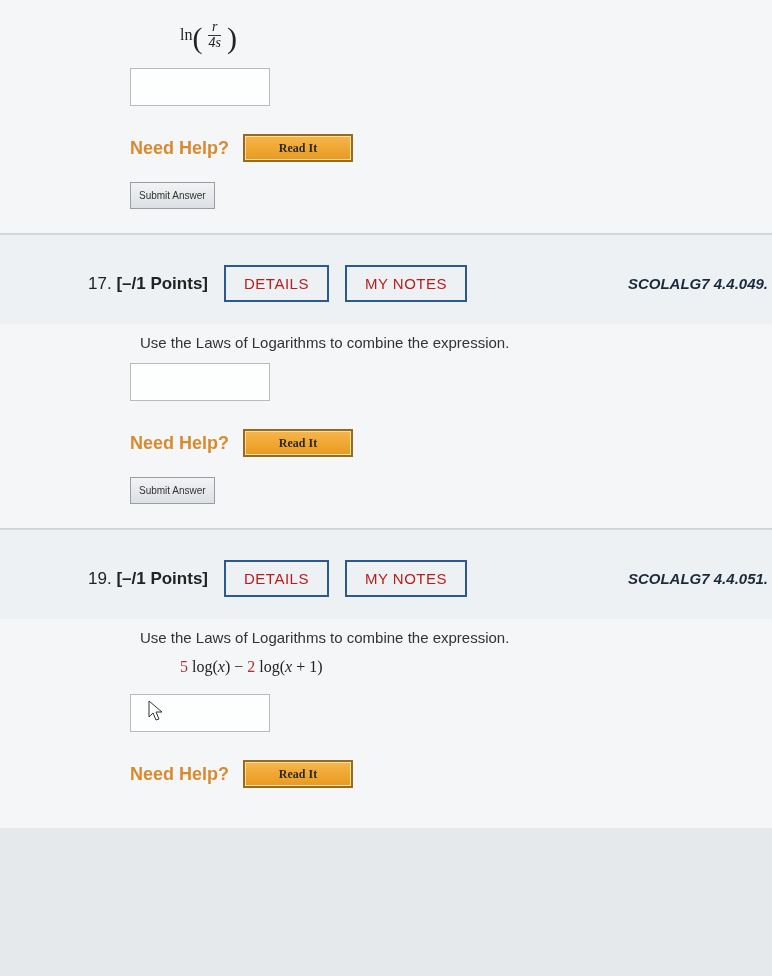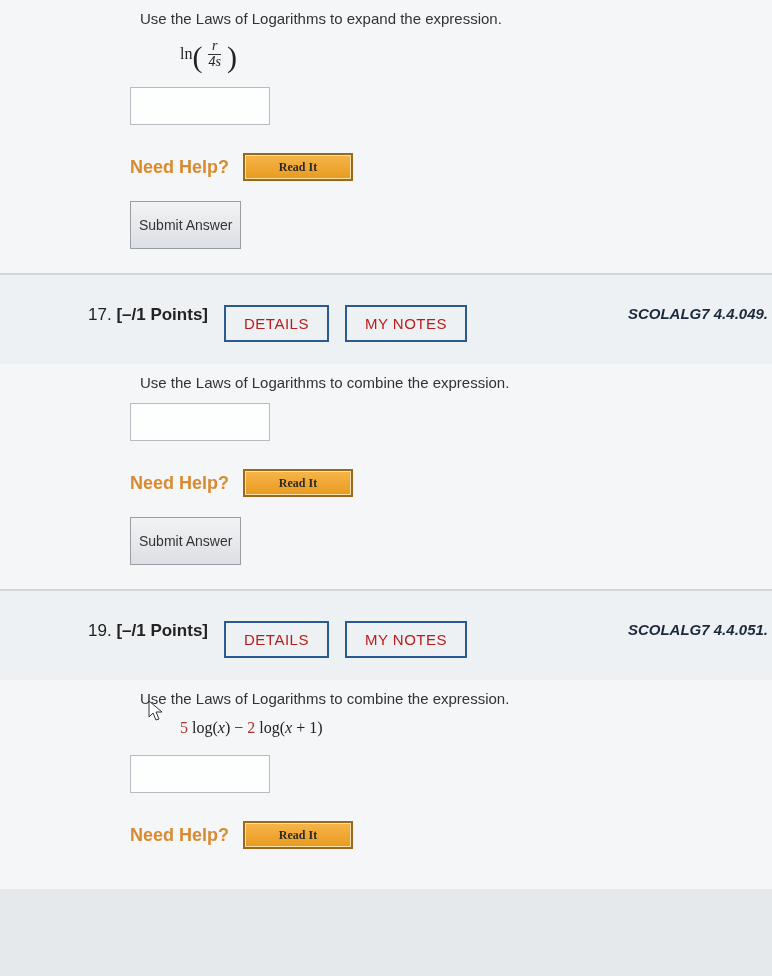--- a/index.html
+++ b/index.html
@@ -84,27 +84,28 @@
     font-family: Liberation Serif, serif;
   }
   .submit-wrap {
     margin-left: 130px;
     margin-top: 10px;
     padding-bottom: 4px;
   }
   .submit-answer {
     background: linear-gradient(#f2f3f5, #dcdfe3);
     border: 1px solid #999ea3;
-    padding: 15px 8px;
-    font-size: 14px;
+    padding: 7px 8px;
+    font-size: 10px;
     color: #333;
     cursor: pointer;
   }
   .header-row {
     display: flex;
+    align-items: center;
     gap: 16px;
     padding: 30px 0 22px 88px;
     background: #eef1f3;
     border-top: 1px solid #d5d9dc;
   }
   .qnum {
     font-size: 17px;
     color: #222;
   }
   .qnum .bold { font-weight: bold; }
@@ -131,21 +132,20 @@
     left: 148px;
     top: 700px;
     pointer-events: none;
   }
 </style>
 </head>
 <body>
 
 <div class="question-block">
   <div class="question-body">
-    <div class="prompt">Use the Laws of Logarithms to expand the expression.</div>
     <div class="math-expr">
       <span class="ln-frac">
         <span>ln</span>
         <span class="paren">(</span>
         <span class="frac">
           <span class="num">r</span>
           <span class="den">4s</span>
         </span>
         <span class="paren">)</span>
       </span>

